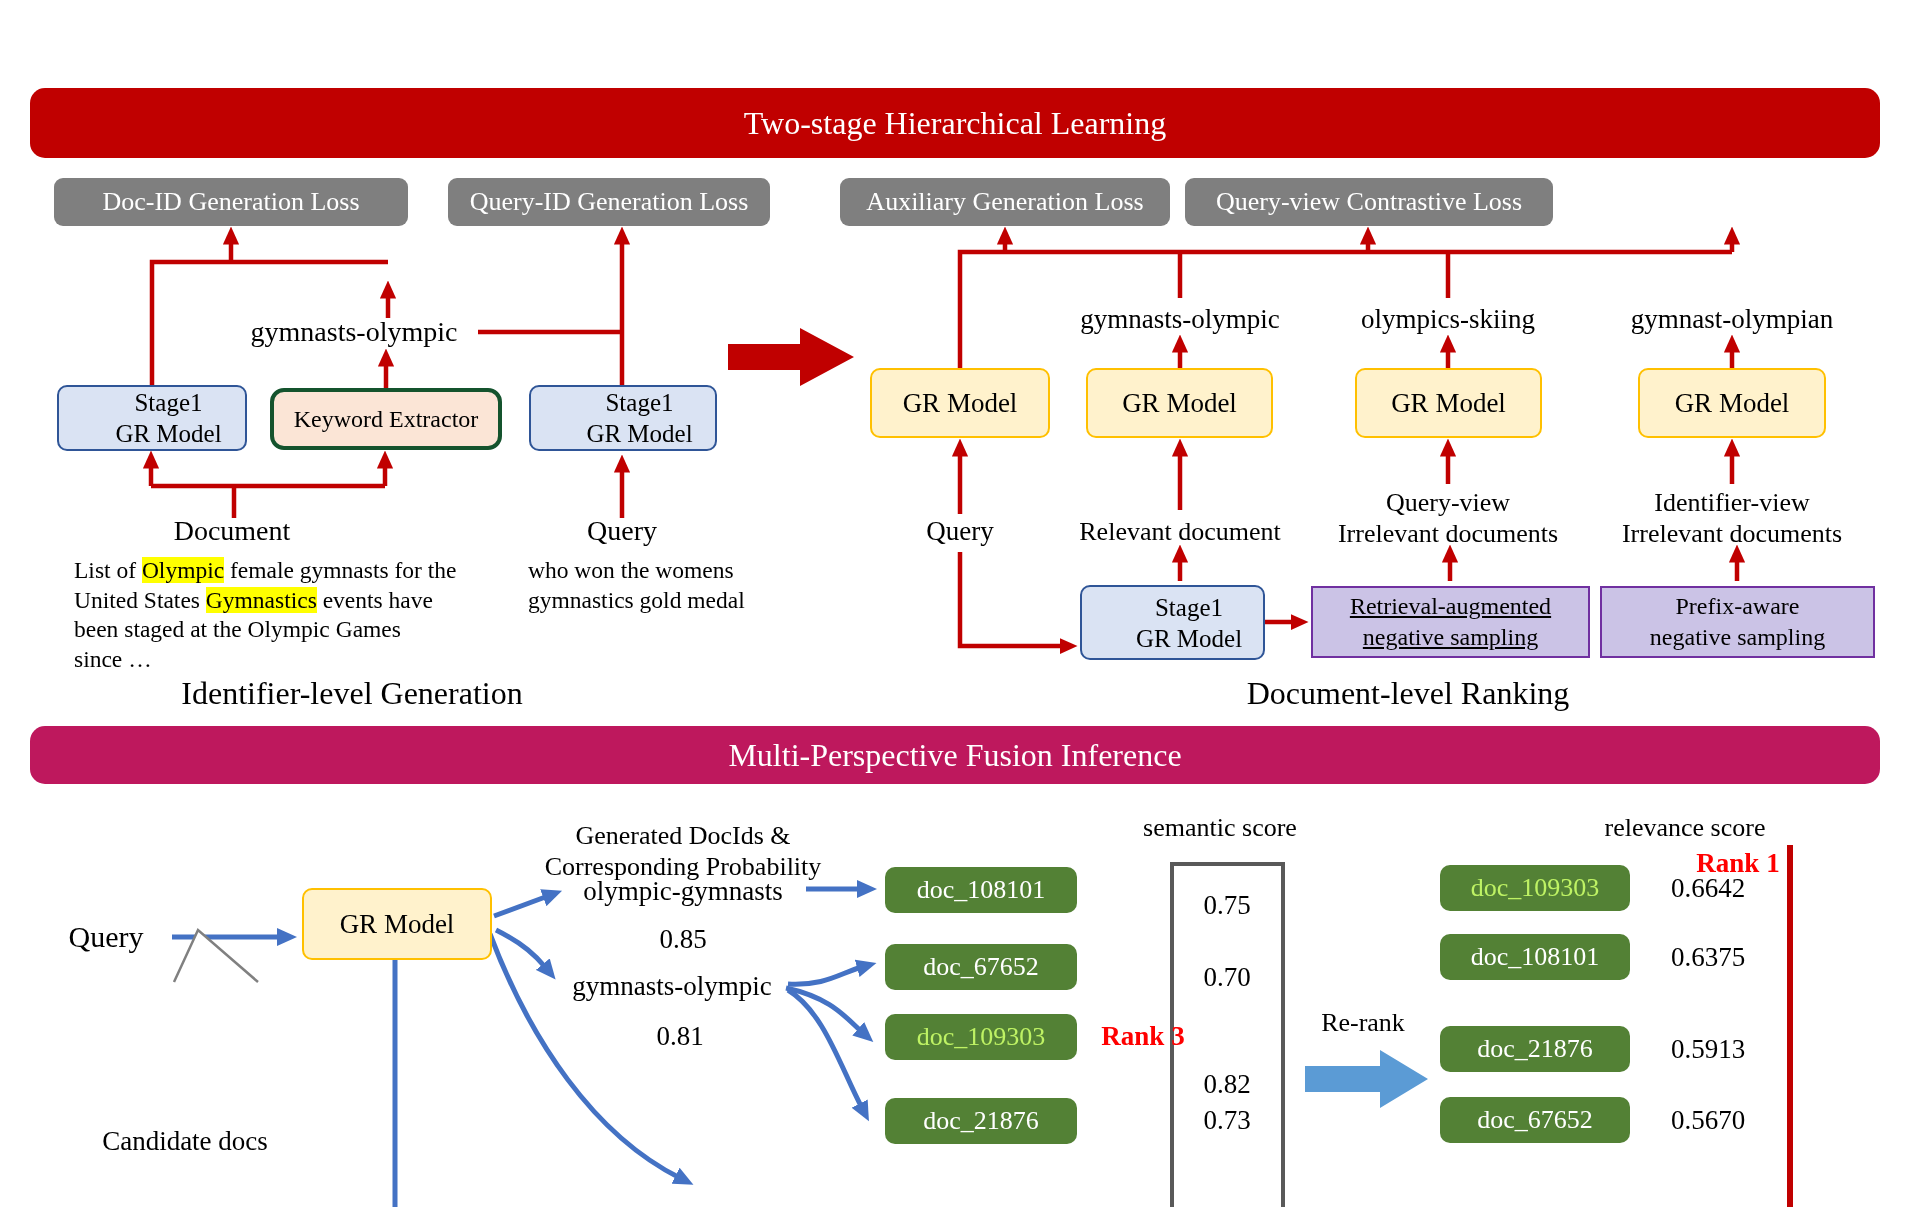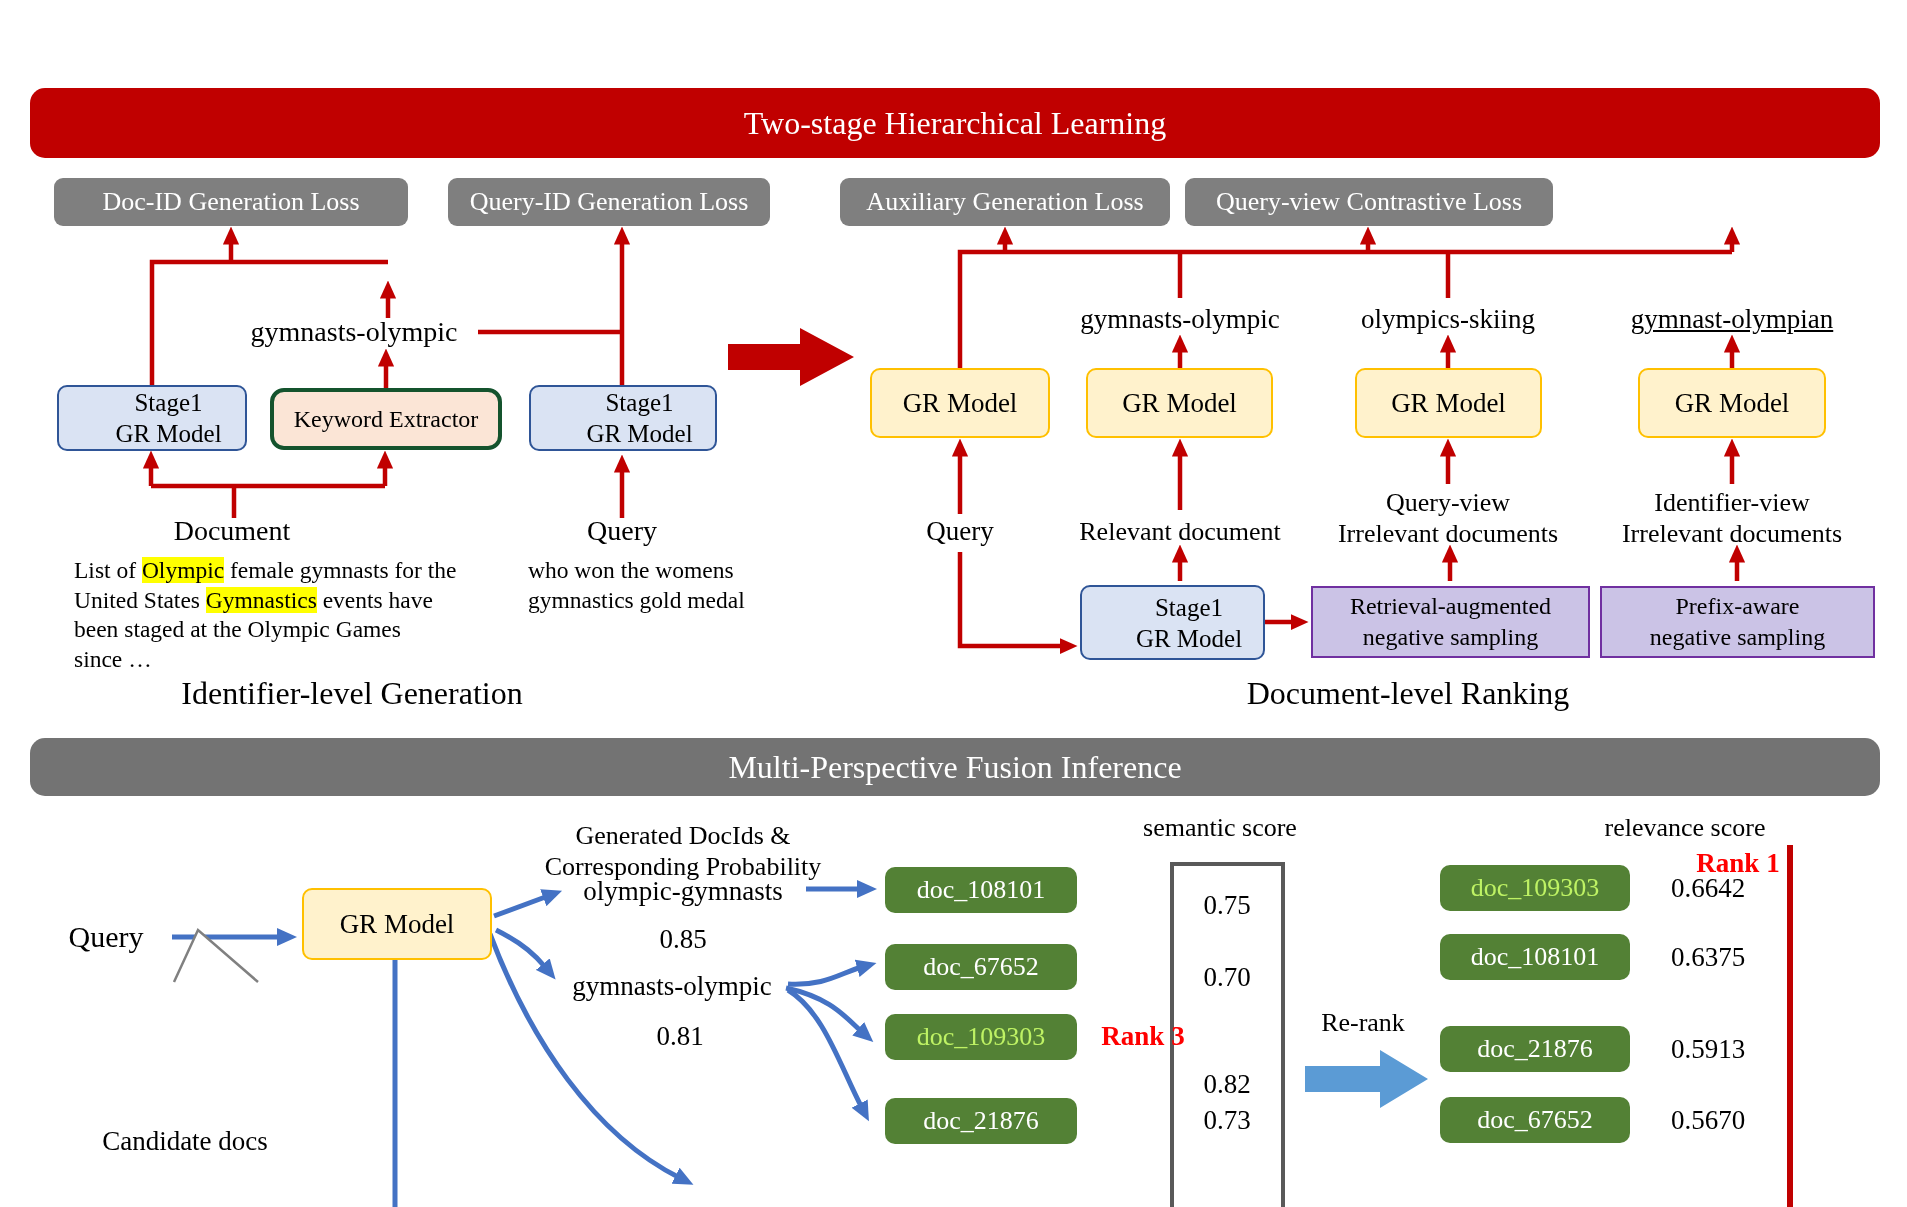--- a/index.html
+++ b/index.html
@@ -3,21 +3,21 @@
 <meta charset="utf-8">
 <style>
   html,body{margin:0;padding:0;background:#fff;}
   .canvas{position:relative;width:1907px;height:1207px;background:#fff;overflow:hidden;
           font-family:"Liberation Serif","DejaVu Serif",serif;color:#000;}
   .abs{position:absolute;box-sizing:border-box;}
   .center{display:flex;align-items:center;justify-content:center;text-align:center;}
   .pre{white-space:pre-line;}
   .banner{color:#fff;border-radius:15px;font-size:32px;}
   .banner-red{background:#C00000;}
-  .banner-blue{background:#737373;margin-top:12px;}
+  .banner-blue{background:#be185d;}
   .lossbox{background:#7F7F7F;color:#fff;border-radius:9px;font-size:26px;}
   .bluebox{background:#DAE3F3;border:2.5px solid #2F5597;border-radius:10px;font-size:25px;line-height:31px;padding-left:33px;}
   .peachbox{background:#FBE5D6;border:4px solid #14532d;border-radius:14px;font-size:24px;}
   .yellowbox{background:#FFF2CC;border:2.5px solid #FFC000;border-radius:10px;font-size:27px;}
   .purplebox{background:#CBC3E6;border:2.5px solid #7030A0;font-size:24px;line-height:31px;}
   .greenbox{background:#538135;color:#fff;border-radius:10px;font-size:26px;}
   .greenbox.hl{color:#bef264;}
   .lbl{font-size:27px;line-height:38px;text-align:center;}
   .lbl26{font-size:26px;line-height:31px;text-align:center;}
   .seclbl{font-size:32px;line-height:42px;text-align:center;}
@@ -112,37 +112,37 @@
 
   <div class="abs lbl" style="left:522px;top:512px;width:200px;font-size:28px;">Query</div>
   <div class="abs doctext pre" style="left:528px;top:556px;width:260px;">who won the womens
 gymnastics gold medal</div>
 
   <div class="abs seclbl" style="left:102px;top:672px;width:500px;">Identifier-level Generation</div>
   <div class="abs seclbl" style="left:1158px;top:672px;width:500px;">Document-level Ranking</div>
 
   <div class="abs lbl26" style="left:1060px;top:300px;width:240px;font-size:27px;line-height:38px;">gymnasts-olympic</div>
   <div class="abs lbl26" style="left:1328px;top:300px;width:240px;font-size:27px;line-height:38px;">olympics-skiing</div>
-  <div class="abs lbl26" style="left:1612px;top:300px;width:240px;font-size:27px;line-height:38px;text-decoration:underline;">gymnast-olympian</div>
+  <div class="abs lbl26" style="left:1612px;top:300px;width:240px;font-size:27px;line-height:38px;">gymnast-olympian</div>
 
   <div class="abs yellowbox center" style="left:870px;top:368px;width:180px;height:70px;">GR Model</div>
   <div class="abs yellowbox center" style="left:1086px;top:368px;width:187px;height:70px;">GR Model</div>
   <div class="abs yellowbox center" style="left:1355px;top:368px;width:187px;height:70px;">GR Model</div>
   <div class="abs yellowbox center" style="left:1638px;top:368px;width:188px;height:70px;">GR Model</div>
 
   <div class="abs lbl" style="left:910px;top:512px;width:100px;">Query</div>
   <div class="abs lbl26" style="left:1055px;top:516px;width:250px;font-size:26px;">Relevant document</div>
   <div class="abs lbl26 pre" style="left:1318px;top:487px;width:260px;">Query-view
 Irrelevant documents</div>
   <div class="abs lbl26 pre" style="left:1602px;top:487px;width:260px;">Identifier-view
 Irrelevant documents</div>
 
   <div class="abs bluebox center pre" style="left:1080px;top:585px;width:185px;height:75px;">Stage1
 GR Model</div>
-  <div class="abs purplebox center pre" style="left:1311px;top:586px;width:279px;height:72px;">Retrieval-augmented
+  <div class="abs purplebox center pre" style="left:1311px;top:586px;width:279px;height:72px;text-decoration:underline;">Retrieval-augmented
 negative sampling</div>
   <div class="abs purplebox center pre" style="left:1600px;top:586px;width:275px;height:72px;">Prefix-aware
 negative sampling</div>
 
   <div class="abs banner banner-blue center" style="left:30px;top:726px;width:1850px;height:58px;">Multi-Perspective Fusion Inference</div>
 
   <div class="abs lbl26 pre" style="left:458px;top:820px;width:450px;">Generated DocIds &amp;
 Corresponding Probability</div>
 
   <div class="abs lbl" style="left:46px;top:918px;width:120px;font-size:30px;">Query</div>

